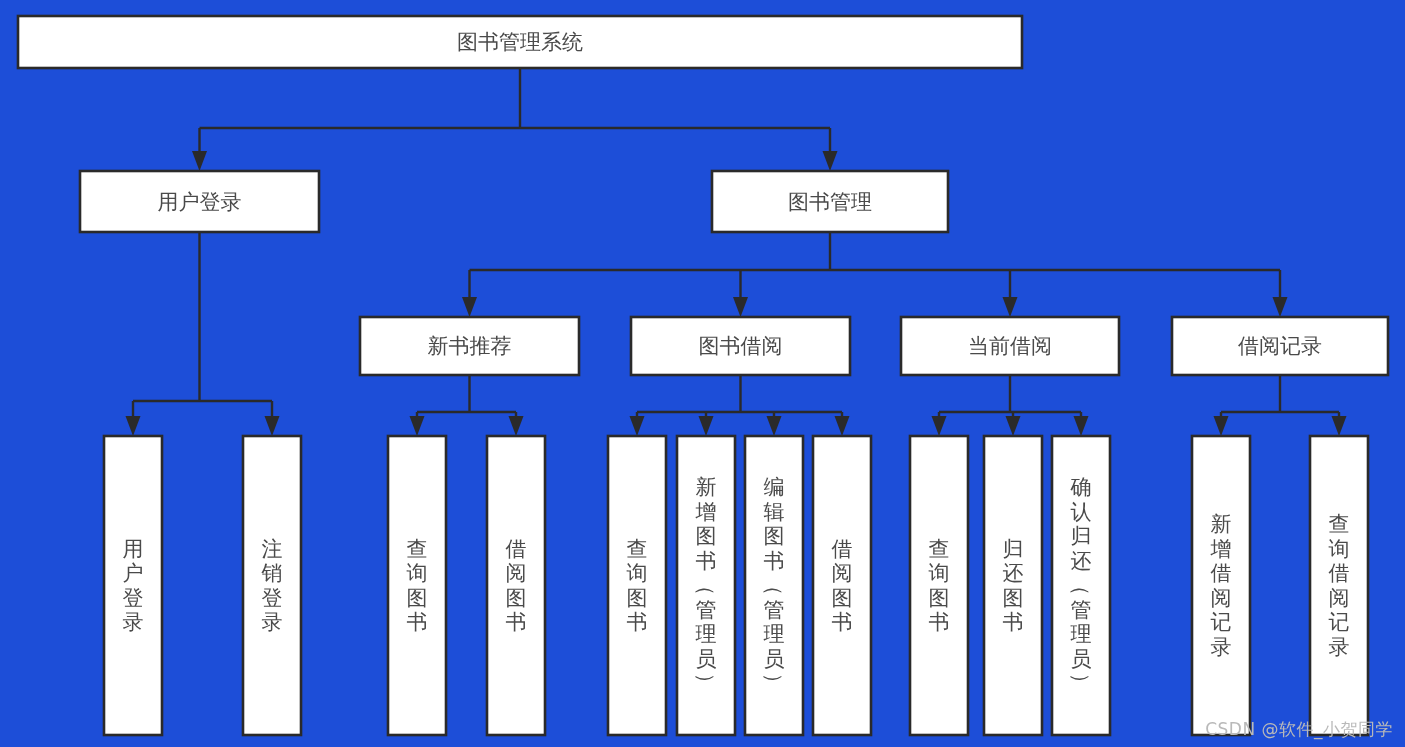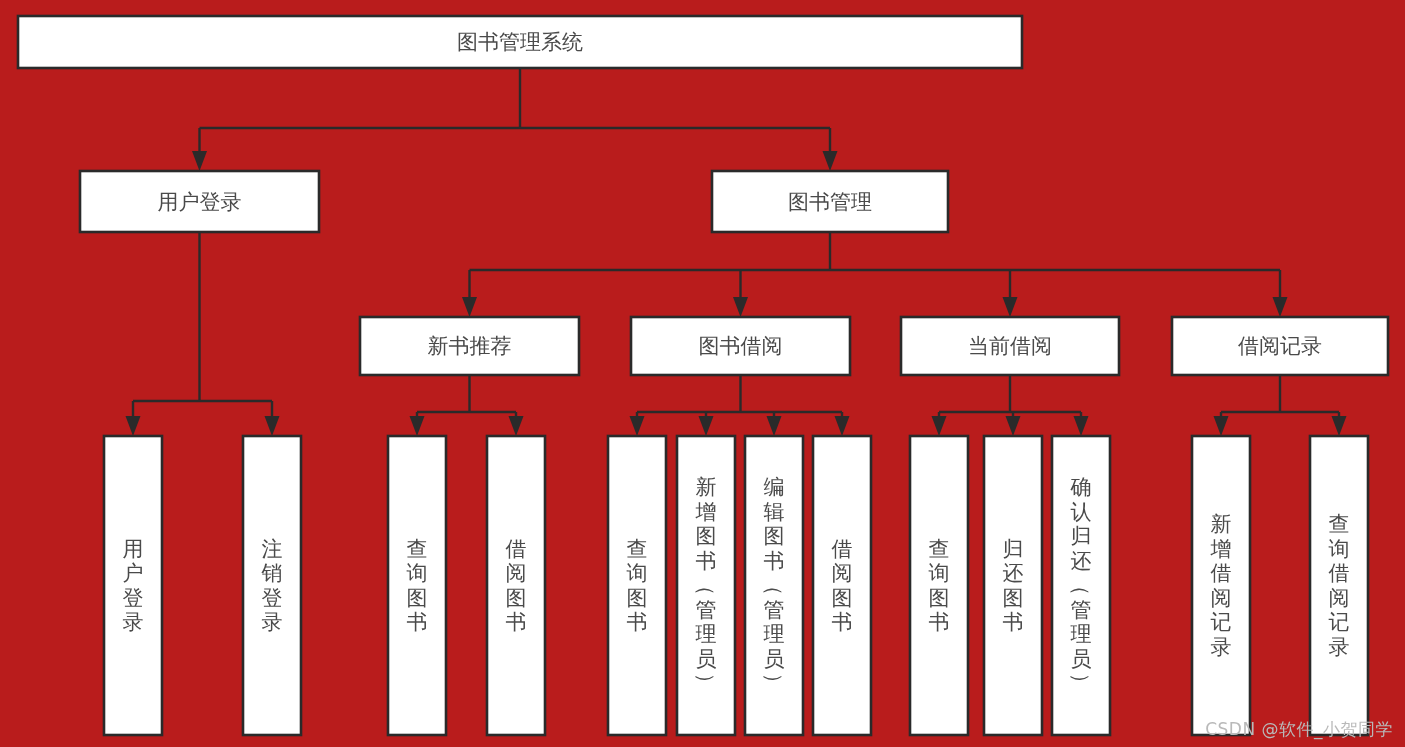--- a/index.html
+++ b/index.html
@@ -10,21 +10,21 @@
   body {
     width: 1405px;
     height: 747px;
     font-family: "DejaVu Sans", "Liberation Sans", sans-serif;
     overflow: hidden;
   }
   #diagram-root {
     position: relative;
     width: 1405px;
     height: 747px;
-    background: #b91c1c;
+    background: #1d4ed8;
   }
   svg#tree-svg {
     position: absolute;
     left: 0;
     top: 0;
     width: 1405px;
     height: 747px;
     display: block;
   }
   .node-rect {

